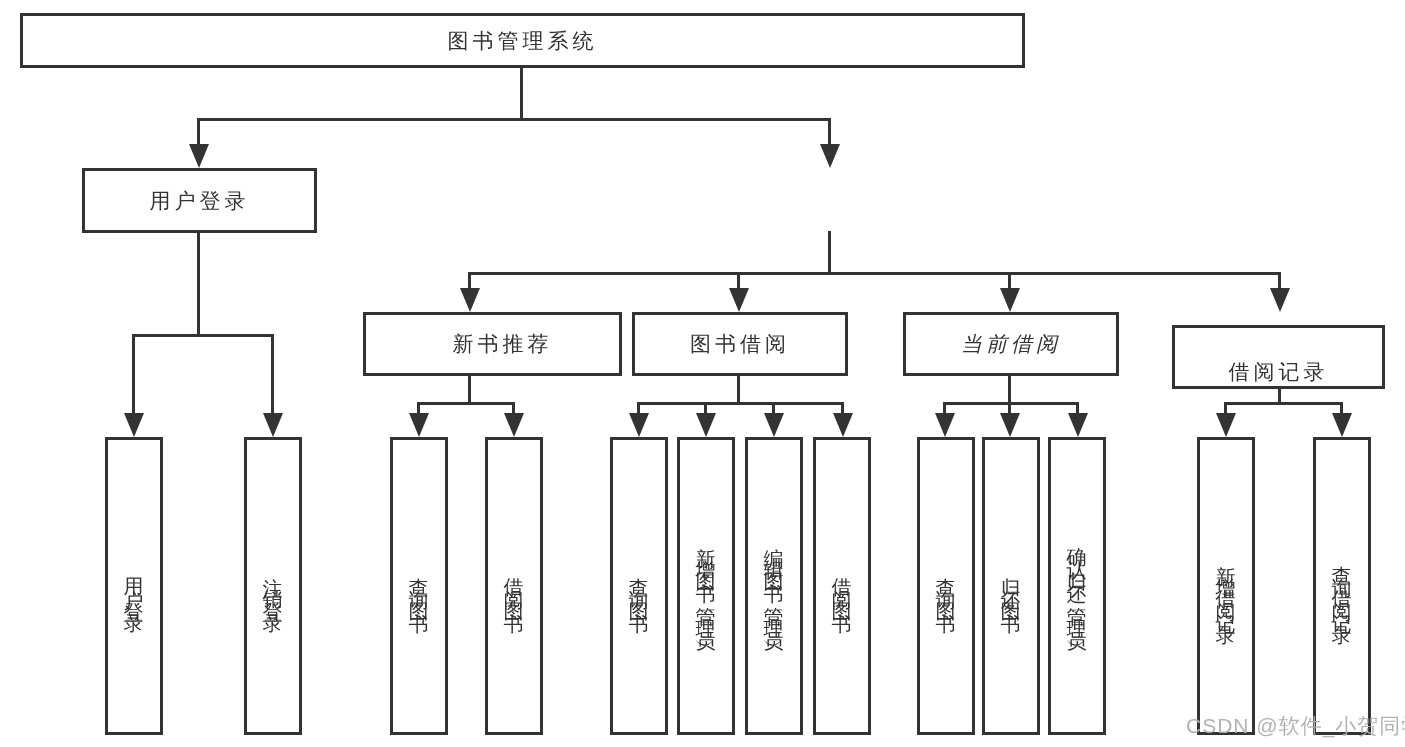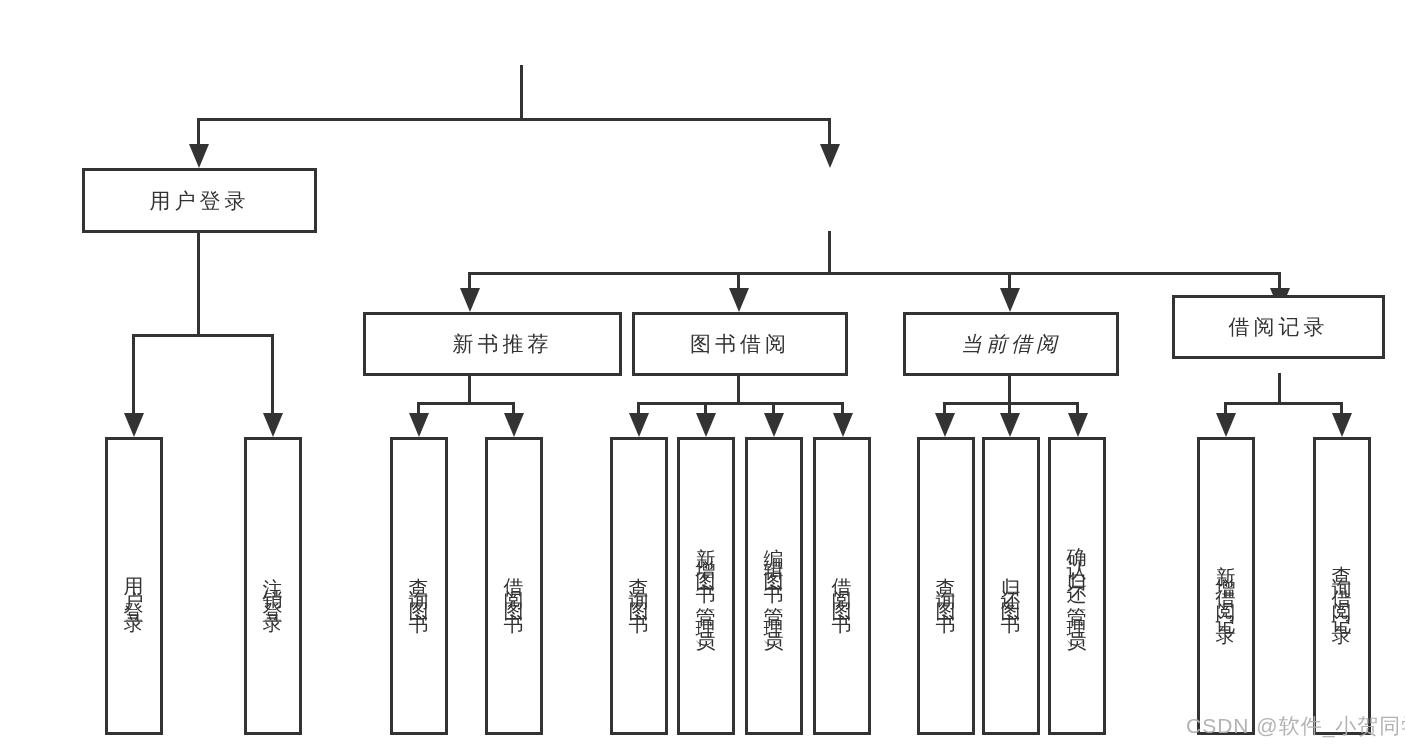--- a/index.html
+++ b/index.html
@@ -109,35 +109,38 @@
   <div class="arrow" style="left:629px; top:413px;"></div>
   <div class="arrow" style="left:696px; top:413px;"></div>
   <div class="arrow" style="left:764px; top:413px;"></div>
   <div class="arrow" style="left:833px; top:413px;"></div>
   <div class="arrow" style="left:935px; top:413px;"></div>
   <div class="arrow" style="left:1000px; top:413px;"></div>
   <div class="arrow" style="left:1068px; top:413px;"></div>
   <div class="arrow" style="left:1216px; top:413px;"></div>
   <div class="arrow" style="left:1332px; top:413px;"></div>
 
+  <div class="box hbox" style="left:20px; top:13px; width:1005px; height:55px;">
+    <span>图书管理系统</span>
+  </div>
 
   <div class="box hbox" style="left:82px; top:168px; width:235px; height:65px;">
     <span>用户登录</span>
   </div>
 
   <div class="box hbox" style="left:363px; top:312px; width:259px; height:64px;padding-left:20px;">
     <span>新书推荐</span>
   </div>
   <div class="box hbox" style="left:632px; top:312px; width:216px; height:64px;">
     <span>图书借阅</span>
   </div>
   <div class="box hbox" style="left:903px; top:312px; width:216px; height:64px;font-style:italic;">
     <span>当前借阅</span>
   </div>
-  <div class="box hbox" style="left:1172px; top:295px; width:213px; height:64px;">
+  <div class="box hbox" style="left:1172px; top:325px; width:213px; height:64px;align-items:flex-end;">
     <span>借阅记录</span>
   </div>
 
   <div class="box leaf" style="left:105px; top:437px; width:58px; height:298px;">
     <span>用户登录</span>
   </div>
   <div class="box leaf" style="left:244px; top:437px; width:58px; height:298px;">
     <span>注销登录</span>
   </div>
   <div class="box leaf" style="left:390px; top:437px; width:58px; height:298px;">

